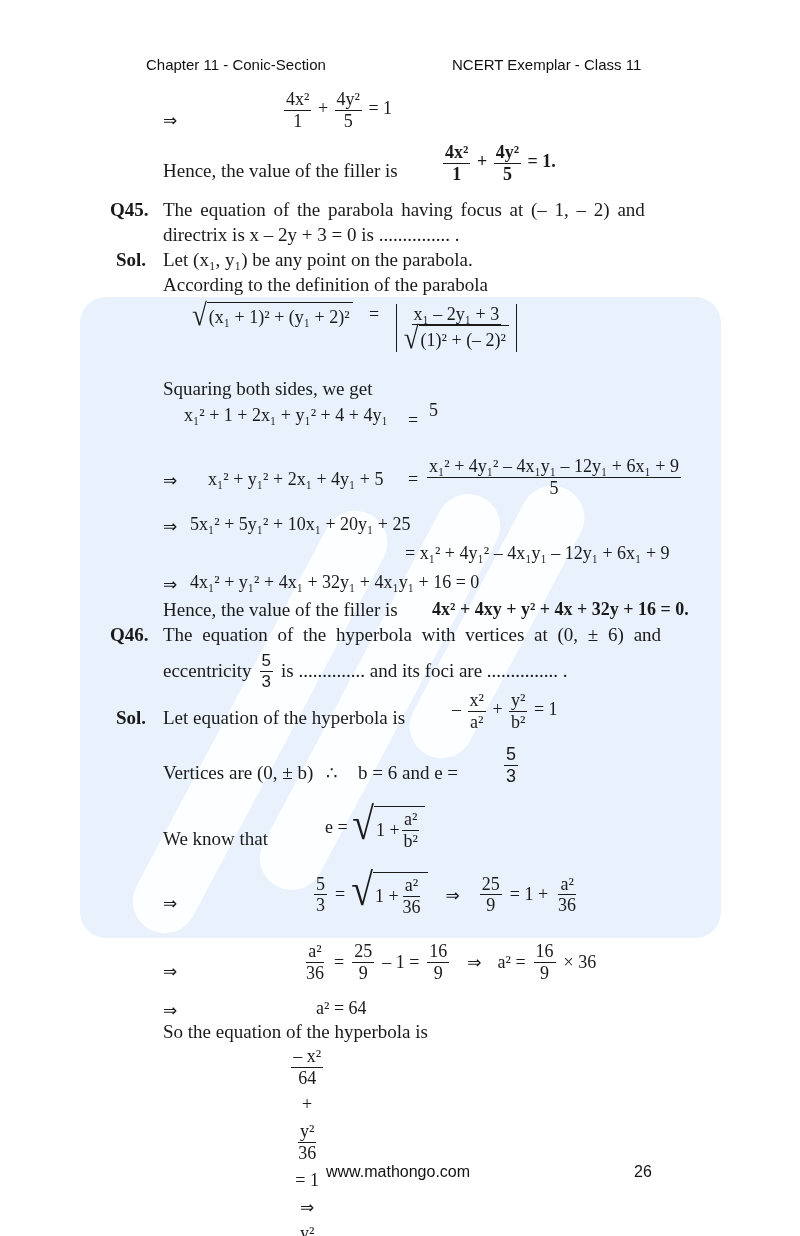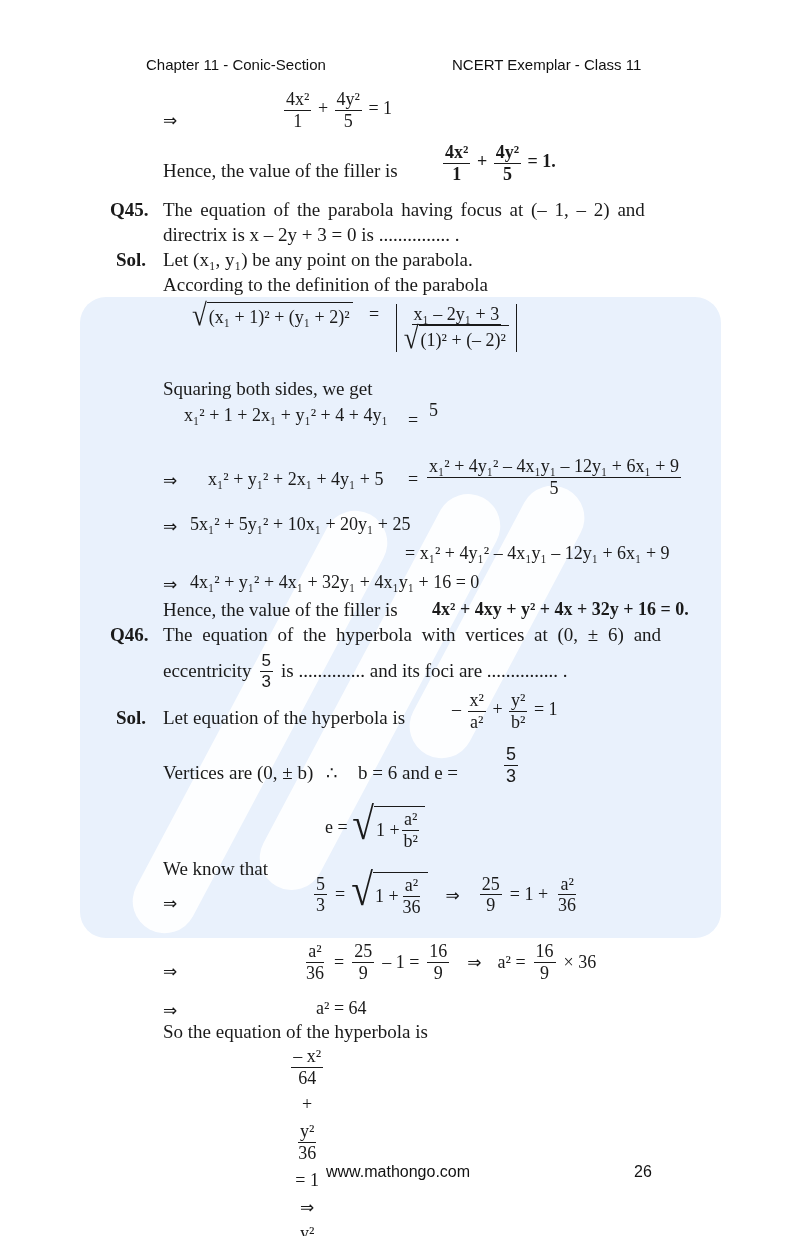--- a/index.html
+++ b/index.html
@@ -149,21 +149,21 @@
 <div class="abs txt" style="left:163px; top:762px;">Vertices are (0, ± b)</div>
 <div class="abs m" style="left:326px; top:762px;">∴</div>
 <div class="abs txt" style="left:358px; top:762px;">b = 6 and e =</div>
 <div class="abs m" style="left:502px; top:744px; font-family:'Liberation Sans',sans-serif;">
   <span class="frac">
       <span class="num">5</span>
       <span class="den">3</span>
     </span>
 </div>
 
-<div class="abs txt" style="left:163px; top:858px;">We know that</div>
+<div class="abs txt" style="left:163px; top:828px;">We know that</div>
 <div class="abs m" style="left:325px; top:806px;">
   <span>e =</span>
   <span class="sqrt">
       <span class="rad" style="font-size:2.2em;">√</span>
       <span class="under">
         <span>1 +</span>
         <span class="frac">
           <span class="num">a²</span>
           <span class="den">b²</span>
         </span>

